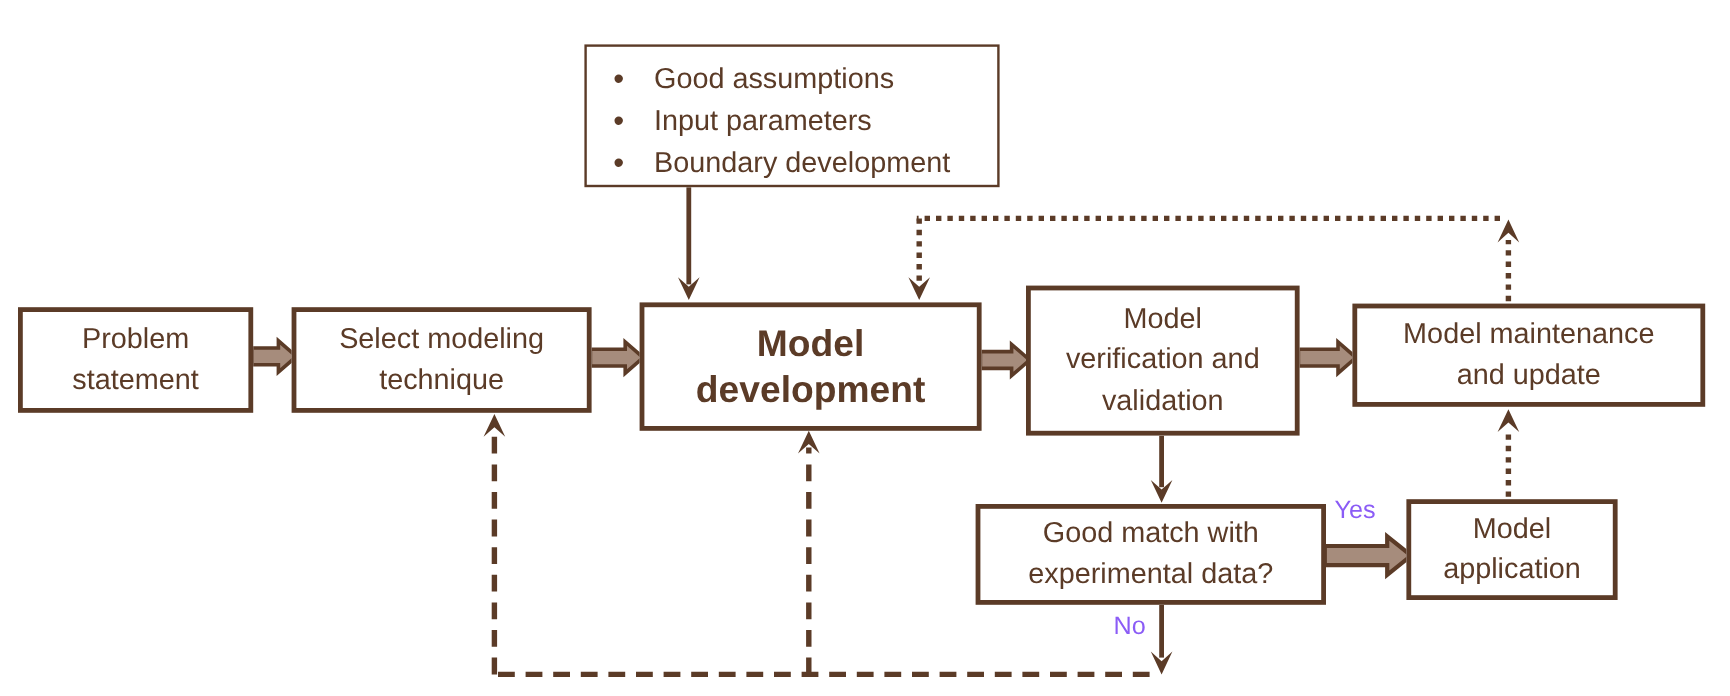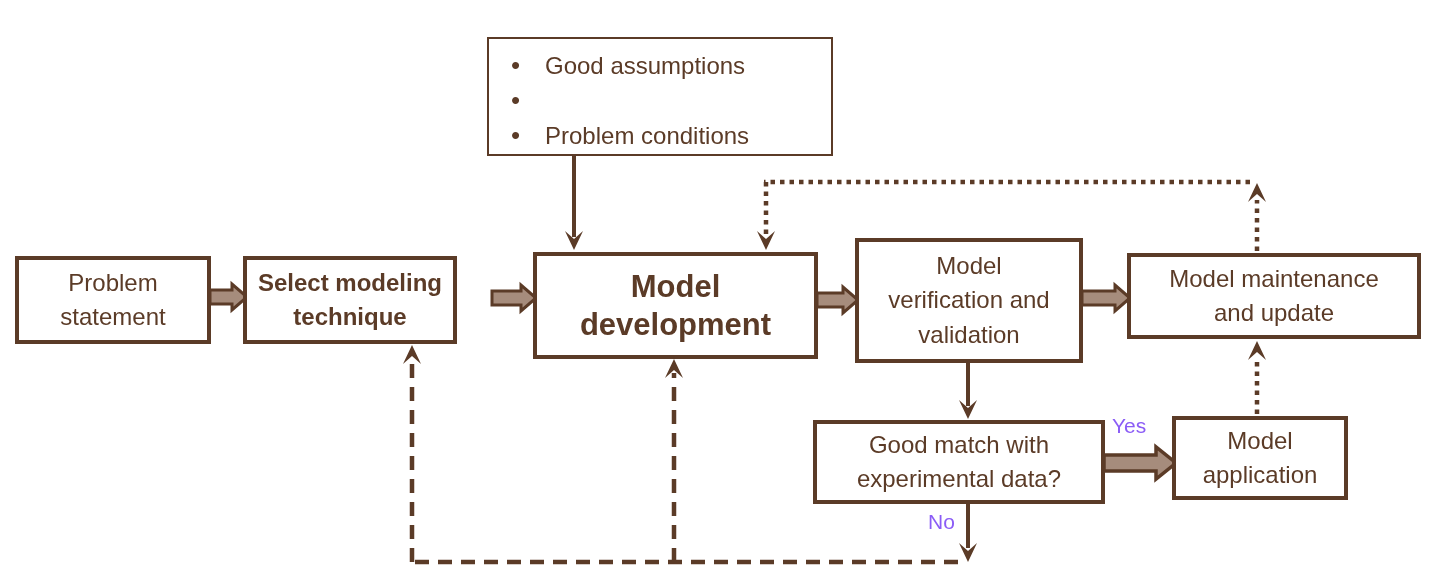--- a/index.html
+++ b/index.html
@@ -108,31 +108,32 @@
     </g>
   </svg>
 
   <div class="notes" style="left:487px; top:37px; width:346px; height:119px;">
     <div class="row">
       <span class="bullet">•</span>
       <span>Good assumptions</span>
     </div>
     <div class="row">
       <span class="bullet">•</span>
+      <span>Input parameters</span>
     </div>
     <div class="row">
       <span class="bullet">•</span>
-      <span>Problem conditions</span>
+      <span>Boundary development</span>
     </div>
   </div>
 
   <div class="node" style="left:15px; top:256px; width:196px; height:88px;">Problem
 statement</div>
 
-  <div class="node" style="left:243px; top:256px; width:214px; height:88px;font-weight:bold;">Select modeling
+  <div class="node" style="left:243px; top:256px; width:250px; height:88px;">Select modeling
 technique</div>
 
   <div class="node bold" style="left:533px; top:252px; width:285px; height:107px;">Model
 development</div>
 
   <div class="node" style="left:855px; top:238px; width:228px; height:125px;">Model
 verification and
 validation</div>
 
   <div class="node" style="left:1127px; top:253px; width:294px; height:86px;">Model maintenance

